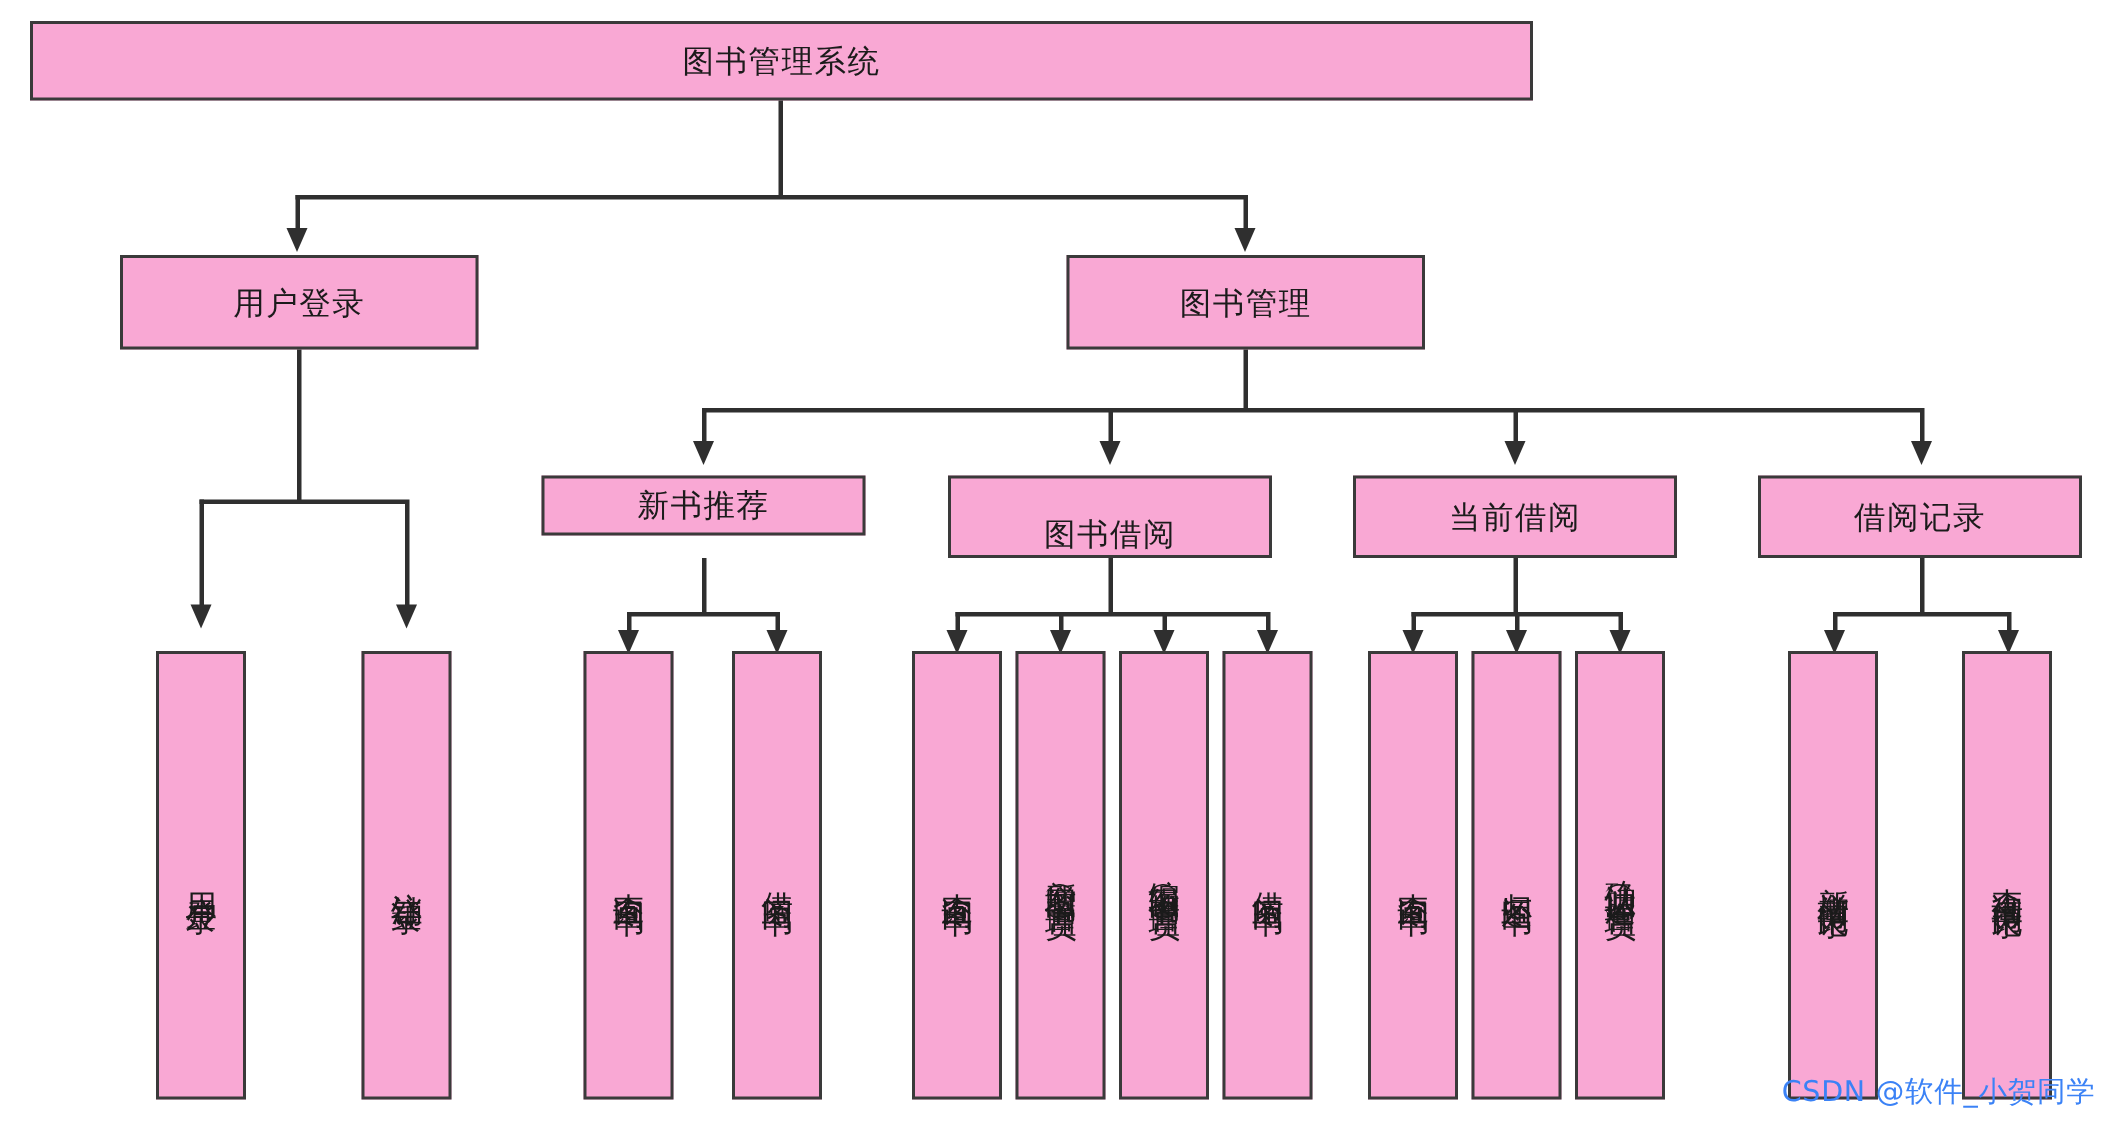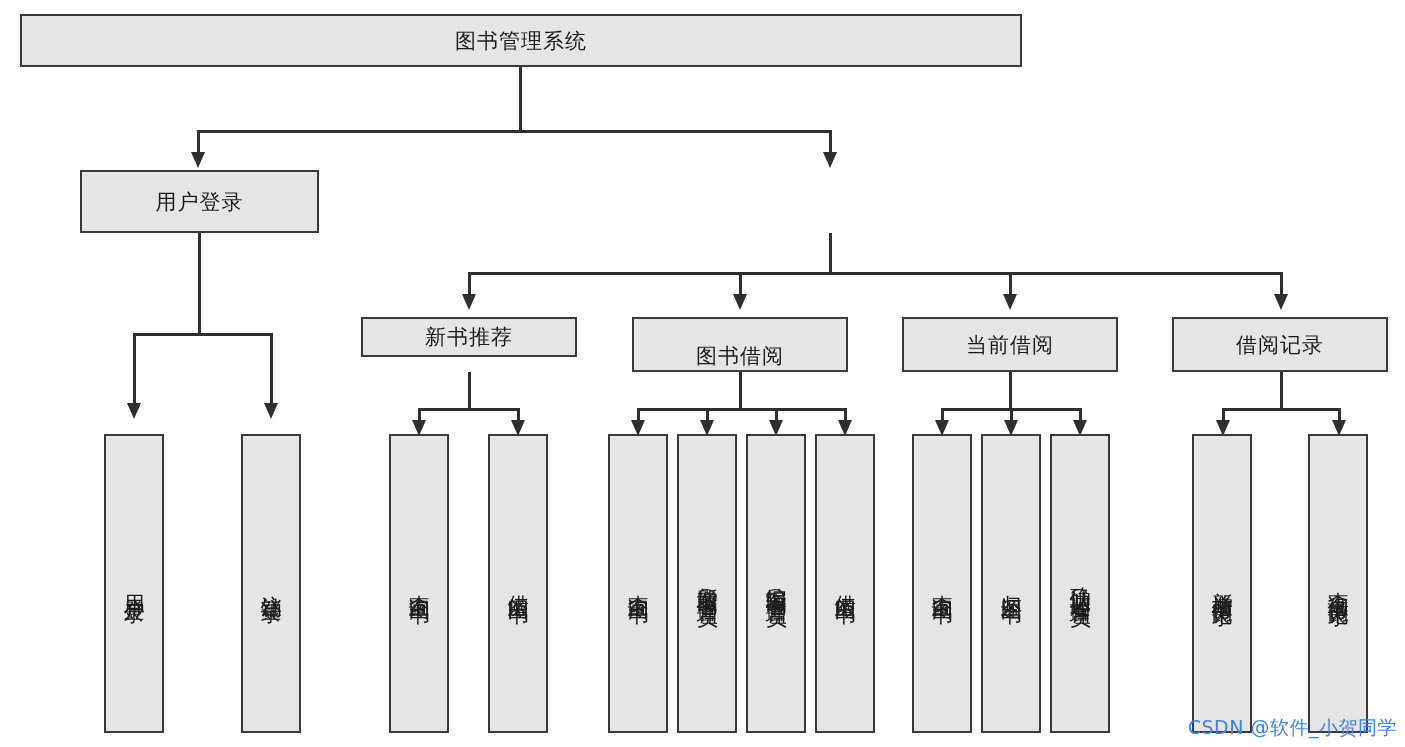--- a/index.html
+++ b/index.html
@@ -15,21 +15,21 @@
     position: relative;
     width: 1405px;
     height: 747px;
     background: #ffffff;
     overflow: hidden;
   }
 
   
   .node {
     position: absolute;
-    background: #e5e5e5;
+    background: #f9a8d4;
     border: 2.5px solid #3a3a3a;
     display: flex;
     align-items: center;
     justify-content: center;
     color: #1b1b1b;
   }
   .node.h {                 
     font-size: 21px;
     letter-spacing: 1px;
   }
@@ -93,20 +93,23 @@
   <div class="vline" style="left:197px; top:130px; height:24px;"></div>
   <div class="arrow" style="left:191px; top:152px;"></div>
 
   <div class="vline" style="left:829px; top:130px; height:24px;"></div>
   <div class="arrow" style="left:823px; top:152px;"></div>
 
   <div class="node h" style="left:80px; top:170px; width:239px; height:63px;">
     <span>用户登录</span>
   </div>
 
+  <div class="node h" style="left:711px; top:170px; width:239px; height:63px;">
+    <span>图书管理</span>
+  </div>
 
   <div class="vline" style="left:198px; top:233px; height:102px;"></div>
   <div class="hline" style="left:133px; top:333px; width:137px;"></div>
   <div class="vline" style="left:133px; top:333px; height:72px;"></div>
   <div class="arrow" style="left:127px; top:403px;"></div>
   <div class="vline" style="left:270px; top:333px; height:72px;"></div>
   <div class="arrow" style="left:264px; top:403px;"></div>
 
   <div class="vline" style="left:829px; top:233px; height:41px;"></div>
   <div class="hline" style="left:468px; top:272px; width:812px;"></div>

